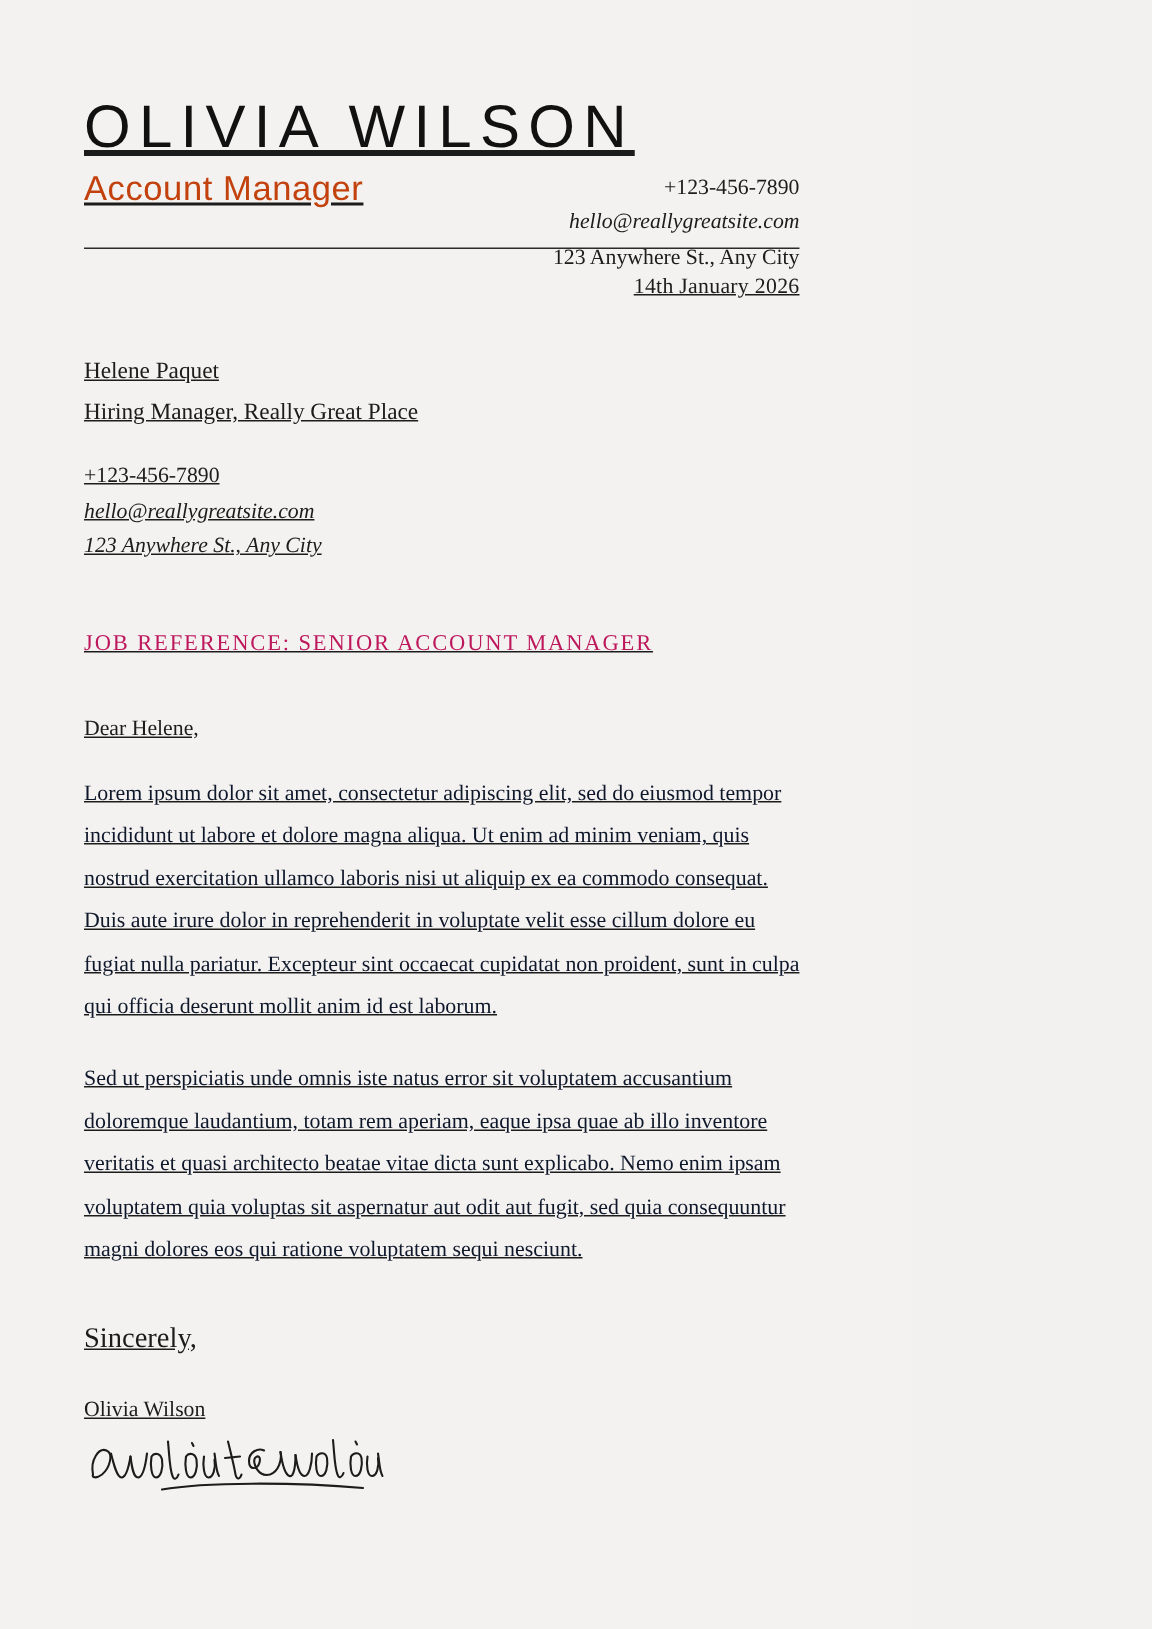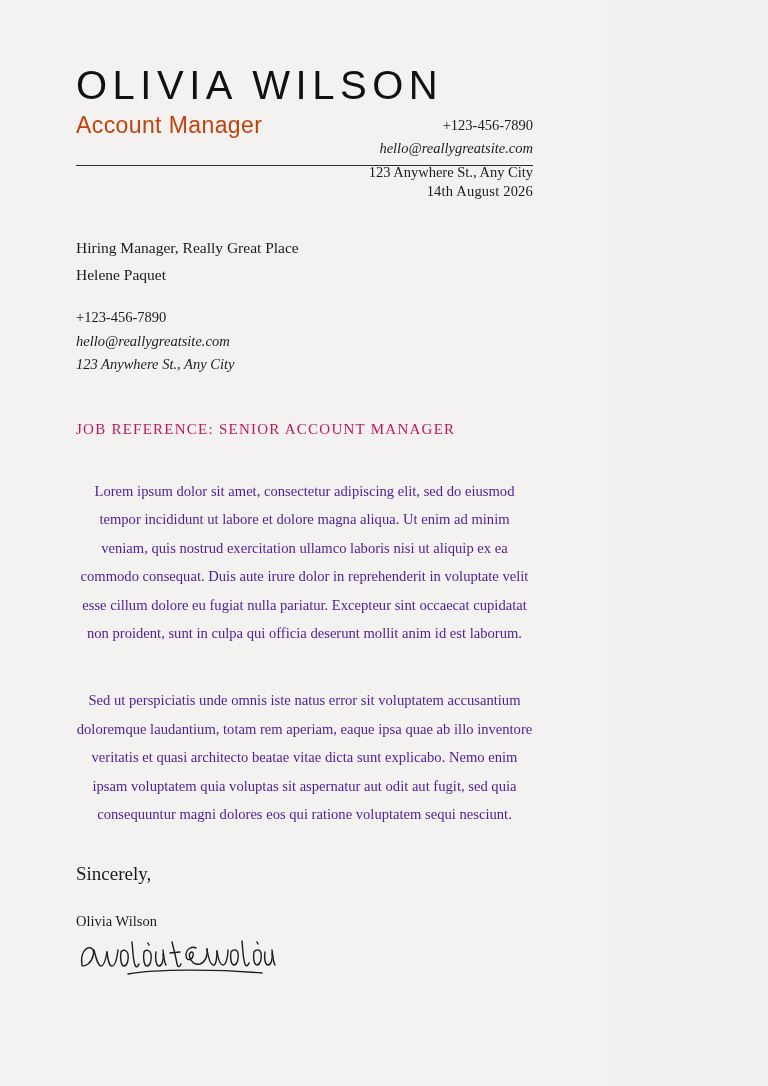--- a/index.html
+++ b/index.html
@@ -13,21 +13,22 @@
     font-family: "Liberation Serif", serif;
     color: #1c1c1c;
     overflow: hidden;
   }
   .page {
     position: relative;
     width: 609px;
     height: 1086px;
     background: #f3f2f0;
     box-sizing: border-box;
-    padding: 62px 76px 0 76px;
+    padding: 62px 76px 0 56px;
+    text-decoration: underline;
   }
   
   .header {
     position: relative;
   }
   .name {
     font-family: "Liberation Sans", sans-serif;
     font-weight: 400;
     font-size: 40px;
     letter-spacing: 5.5px;
@@ -92,25 +93,25 @@
     font-size: 15px;
     letter-spacing: 1.25px;
     color: #be185d;
   }
   
   .salutation {
     margin-top: 40px;
     font-size: 14.5px;
   }
   .para {
-    margin-top: 39px;
+    margin-top: 20px;
     font-size: 14.6px;
     line-height: 1.95;
-    text-align: center;
-    color: #4c1d95;
+    text-align: left;
+    color: #0f172a;
   }
   .closing {
     margin-top: 34px;
     font-size: 19px;
   }
   .signer {
     margin-top: 28px;
     font-size: 14.5px;
   }
   .signature {
@@ -132,35 +133,36 @@
 
     <div class="header-contact">
       <div class="phone">+123-456-7890</div>
       <div class="email">hello@reallygreatsite.com</div>
       <div class="address">123 Anywhere St., Any City</div>
     </div>
   </div>
 
   <hr class="rule">
 
-  <div class="date">14th August 2026</div>
+  <div class="date">14th January 2026</div>
 
   <div class="recipient">
+    <p class="line">Helene Paquet</p>
     <p class="line">Hiring Manager, Really Great Place</p>
-    <p class="line">Helene Paquet</p>
   </div>
 
   <div class="recipient-contact">
     <div class="phone">+123-456-7890</div>
     <div class="email">hello@reallygreatsite.com</div>
     <div class="address">123 Anywhere St., Any City</div>
   </div>
 
   <div class="subject">JOB REFERENCE: SENIOR ACCOUNT MANAGER</div>
 
+  <div class="salutation">Dear Helene,</div>
 
   <p class="para">Lorem ipsum dolor sit amet, consectetur adipiscing elit, sed do eiusmod tempor incididunt ut labore et dolore magna aliqua. Ut enim ad minim veniam, quis nostrud exercitation ullamco laboris nisi ut aliquip ex ea commodo consequat. Duis aute irure dolor in reprehenderit in voluptate velit esse cillum dolore eu fugiat nulla pariatur. Excepteur sint occaecat cupidatat non proident, sunt in culpa qui officia deserunt mollit anim id est laborum.</p>
   <p class="para">Sed ut perspiciatis unde omnis iste natus error sit voluptatem accusantium doloremque laudantium, totam rem aperiam, eaque ipsa quae ab illo inventore veritatis et quasi architecto beatae vitae dicta sunt explicabo. Nemo enim ipsam voluptatem quia voluptas sit aspernatur aut odit aut fugit, sed quia consequuntur magni dolores eos qui ratione voluptatem sequi nesciunt.</p>
 
   <div class="closing">Sincerely,</div>
 
   <div class="signer">Olivia Wilson</div>
 
   <div class="signature">
     <svg width="200" height="46" viewBox="0 0 200 46" fill="none" xmlns="http://www.w3.org/2000/svg" aria-hidden="true">

